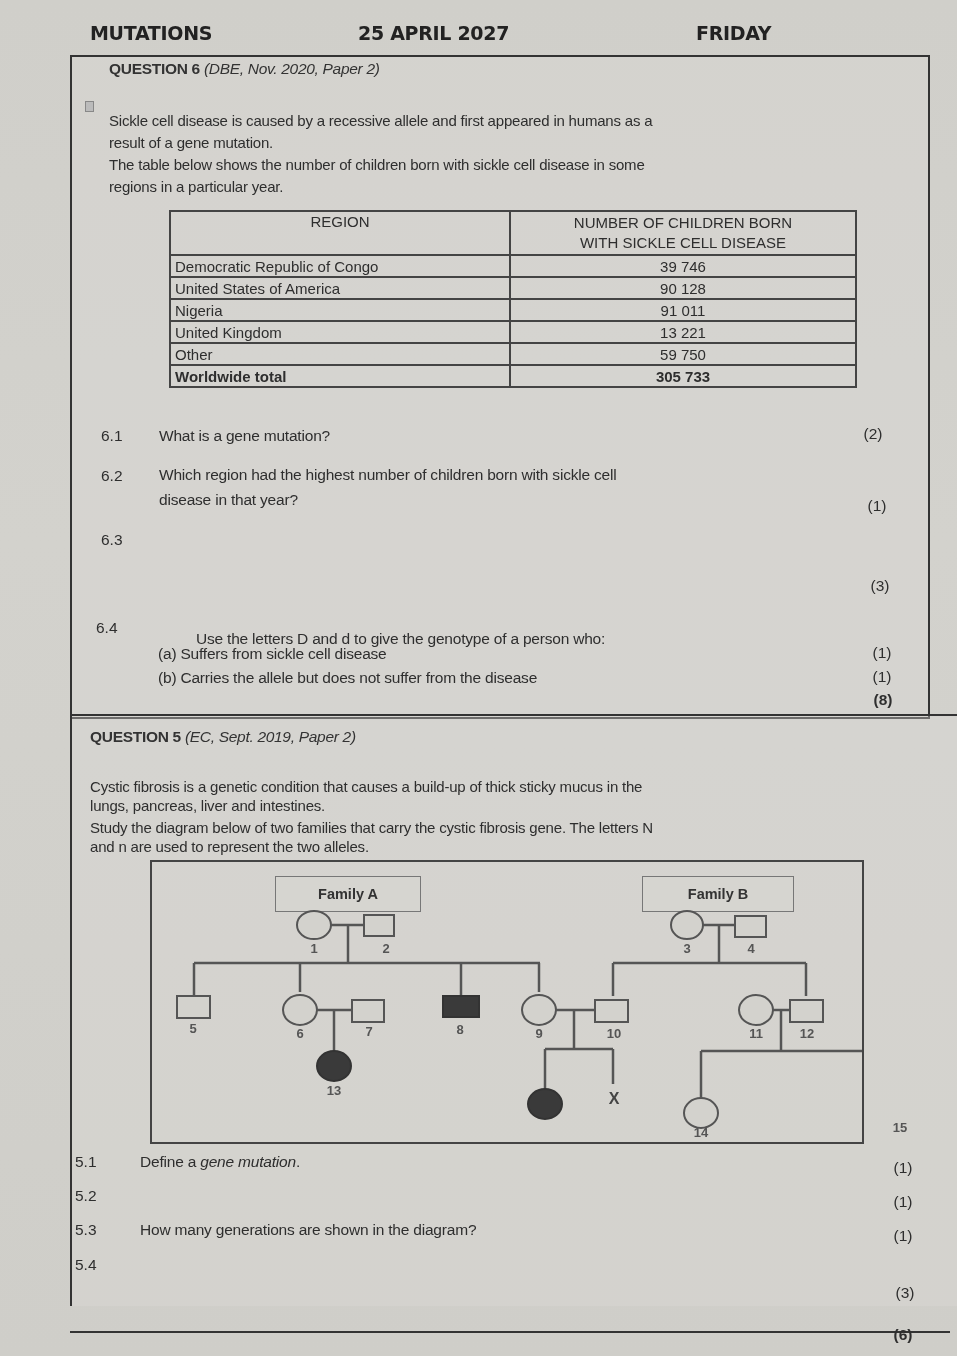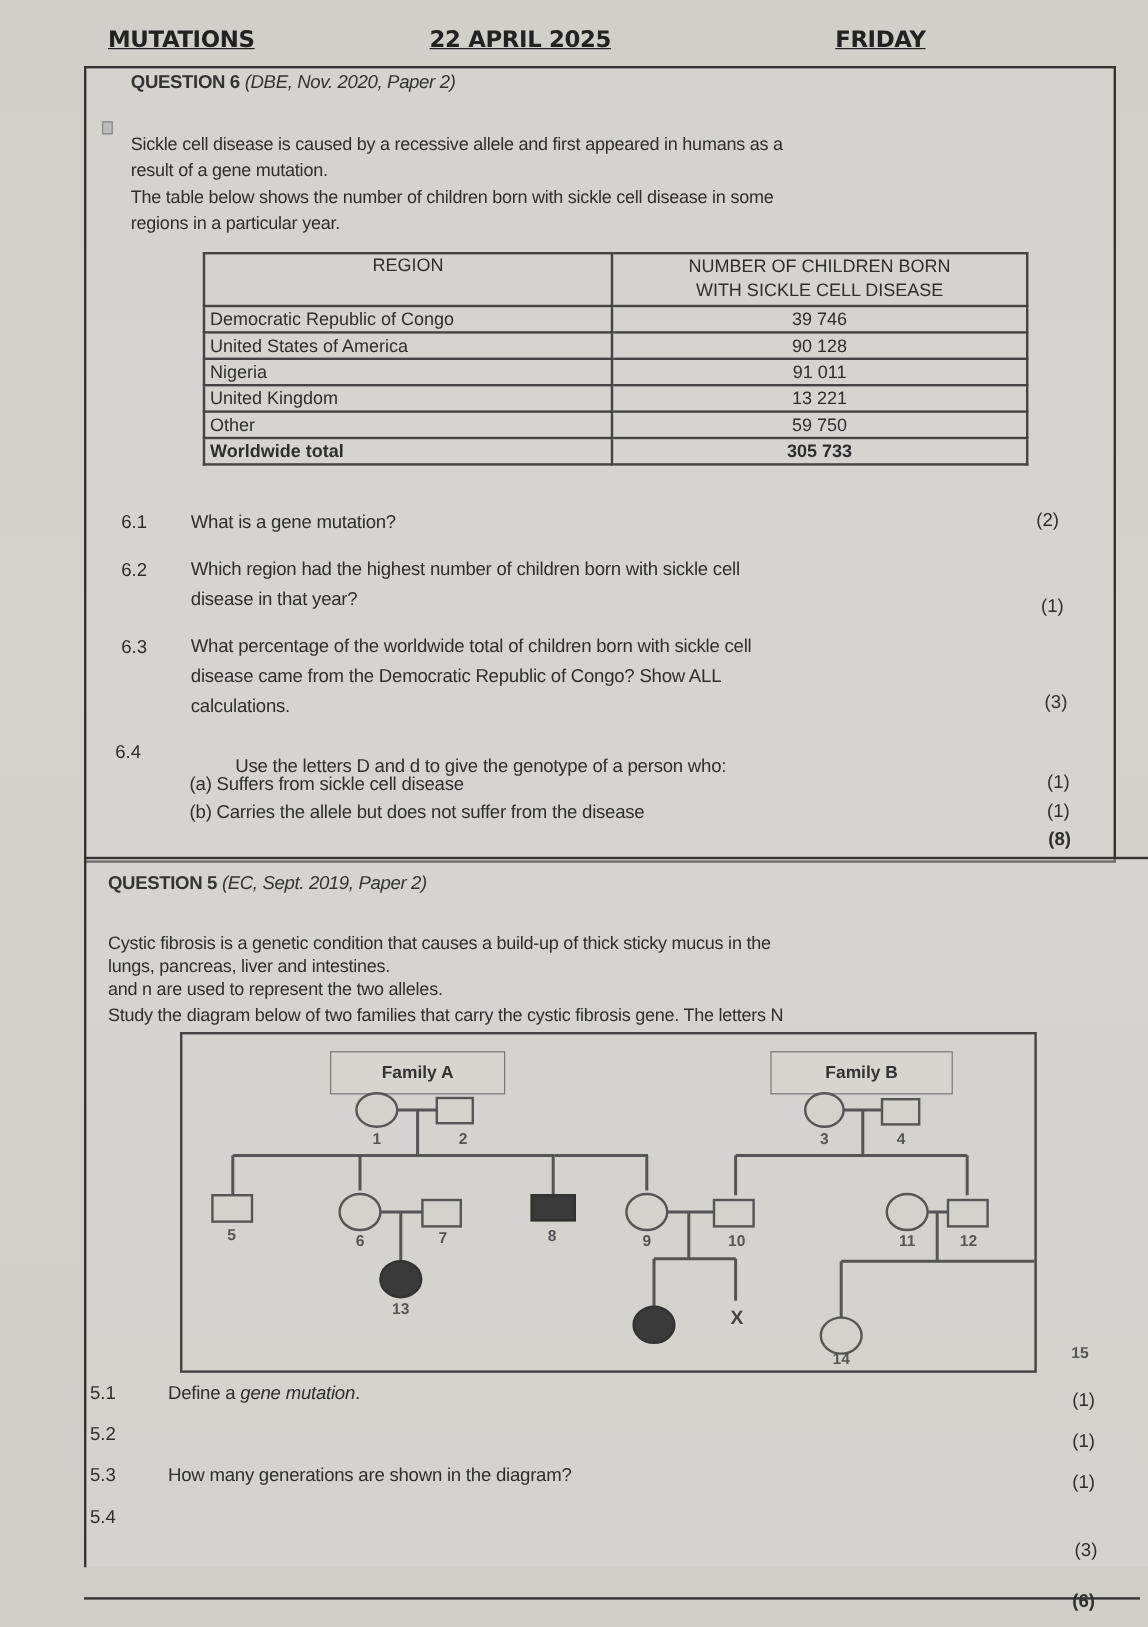--- a/index.html
+++ b/index.html
@@ -11,21 +11,21 @@
     position: relative;
   }
   .page {
     position: absolute; left: 0; top: 0; width: 957px; height: 1356px;
     background: linear-gradient(180deg, #d0cfca 0%, #d3d2cd 40%, #cfcec9 100%);
   }
   .header {
     position: absolute; top: 22px; left: 90px; width: 700px; height: 28px;
     font-family: "DejaVu Sans", sans-serif; font-weight: bold; font-size: 19px; color: #222;
   }
-  .header span { position: absolute; top: 0; letter-spacing: -0.3px; text-decoration: underline; }
+  .header span { position: absolute; top: 0; letter-spacing: -0.3px; }
   .q-box {
     position: absolute; border: 2px solid #333; background: rgba(220,219,214,0.35); padding-left: 36px;
   }
   #q6 { left: 70px; top: 55px; width: 820px; height: 660px; border-right-width: 2px; }
   #q5 { left: 70px; top: 714px; width: 880px; height: 590px; border-bottom: none; }
   .q-title { position: absolute; font-size: 15.5px; font-weight: bold; color: #333; letter-spacing: -0.3px; }
   .q-title i { font-weight: normal; font-style: italic; }
   .p { position: absolute; font-size: 15px; line-height: 22px; color: #2e2e2e; letter-spacing: -0.2px; }
   .marker { position: absolute; left: 13px; top: 44px; width: 7px; height: 9px; border: 1px solid #888; background: #bbb; }
 
@@ -49,21 +49,21 @@
   .pedigree svg { position: absolute; left: 0; top: 0; }
   .bottom-rule { position: absolute; left: 70px; top: 1331px; width: 880px; height: 2px; background: #333; }
 </style>
 </head>
 <body>
 
 <div class="page">
 
   <div class="header">
     <span style="left:0">MUTATIONS</span>
-    <span style="left:268px">22 APRIL 2025</span>
+    <span style="left:268px">25 APRIL 2027</span>
     <span style="left:606px">FRIDAY</span>
   </div>
 
   <div class="q-box" id="q6">
     <div class="q-title" style="left:37px; top:3px;">
       <span>QUESTION 6</span>
       <i>(DBE, Nov. 2020, Paper 2)</i>
     </div>
     <div class="marker"></div>
     <div class="p" style="left:37px; top:53px;">
@@ -116,46 +116,41 @@
     <div class="mk" style="left:786px; top:368px;">(2)</div>
 
     <div class="qn" style="left:29px; top:410px;">6.2</div>
     <div class="qi" style="left:87px; top:405px;">
       <div>Which region had the highest number of children born with sickle cell</div>
       <div>disease in that year?</div>
     </div>
     <div class="mk" style="left:790px; top:440px;">(1)</div>
 
     <div class="qn" style="left:29px; top:474px;">6.3</div>
-    <div class="qi" style="left:87px; top:469px;">
-      <div>What percentage of the worldwide total of children born with sickle cell</div>
-      <div>disease came from the Democratic Republic of Congo? Show ALL</div>
-      <div>calculations.</div>
-    </div>
     <div class="mk" style="left:793px; top:520px;">(3)</div>
 
     <div class="qn" style="left:24px; top:562px;">6.4</div>
     <div class="qi" style="left:86px; top:569px;margin-left:38px;">Use the letters D and d to give the genotype of a person who:</div>
     <div class="qi" style="left:86px; top:584px;">(a) Suffers from sickle cell disease</div>
     <div class="mk" style="left:795px; top:587px;">(1)</div>
     <div class="qi" style="left:86px; top:608px;">(b) Carries the allele but does not suffer from the disease</div>
     <div class="mk" style="left:795px; top:611px;">(1)</div>
     <div class="mk b" style="left:796px; top:634px;">(8)</div>
   </div>
 
   <div class="q-box" id="q5">
     <div class="q-title" style="left:18px; top:12px;">
       <span>QUESTION 5</span>
       <i>(EC, Sept. 2019, Paper 2)</i>
     </div>
     <div class="p" style="left:18px; top:60px;">
       <div>Cystic fibrosis is a genetic condition that causes a build-up of thick sticky mucus in the</div>
       <div style="margin-top:-3px">lungs, pancreas, liver and intestines.</div>
+      <div>Study the diagram below of two families that carry the cystic fibrosis gene. The letters N</div>
       <div style="margin-top:-3px">and n are used to represent the two alleles.</div>
-      <div>Study the diagram below of two families that carry the cystic fibrosis gene. The letters N</div>
     </div>
 
     <div class="pedigree" style="left:78px; top:144px; width:710px; height:280px; border-left:2px solid #444;">
       <div class="fam-label" style="left:123px; top:14px; width:144px; height:34px;">Family A</div>
       <div class="fam-label" style="left:490px; top:14px; width:150px; height:34px;">Family B</div>
 
       <svg width="710" height="280" viewBox="0 0 710 280">
         <g stroke="#555" stroke-width="2.5" fill="#d3d2cd">
 
           <line x1="179" y1="63" x2="212" y2="63"></line>

